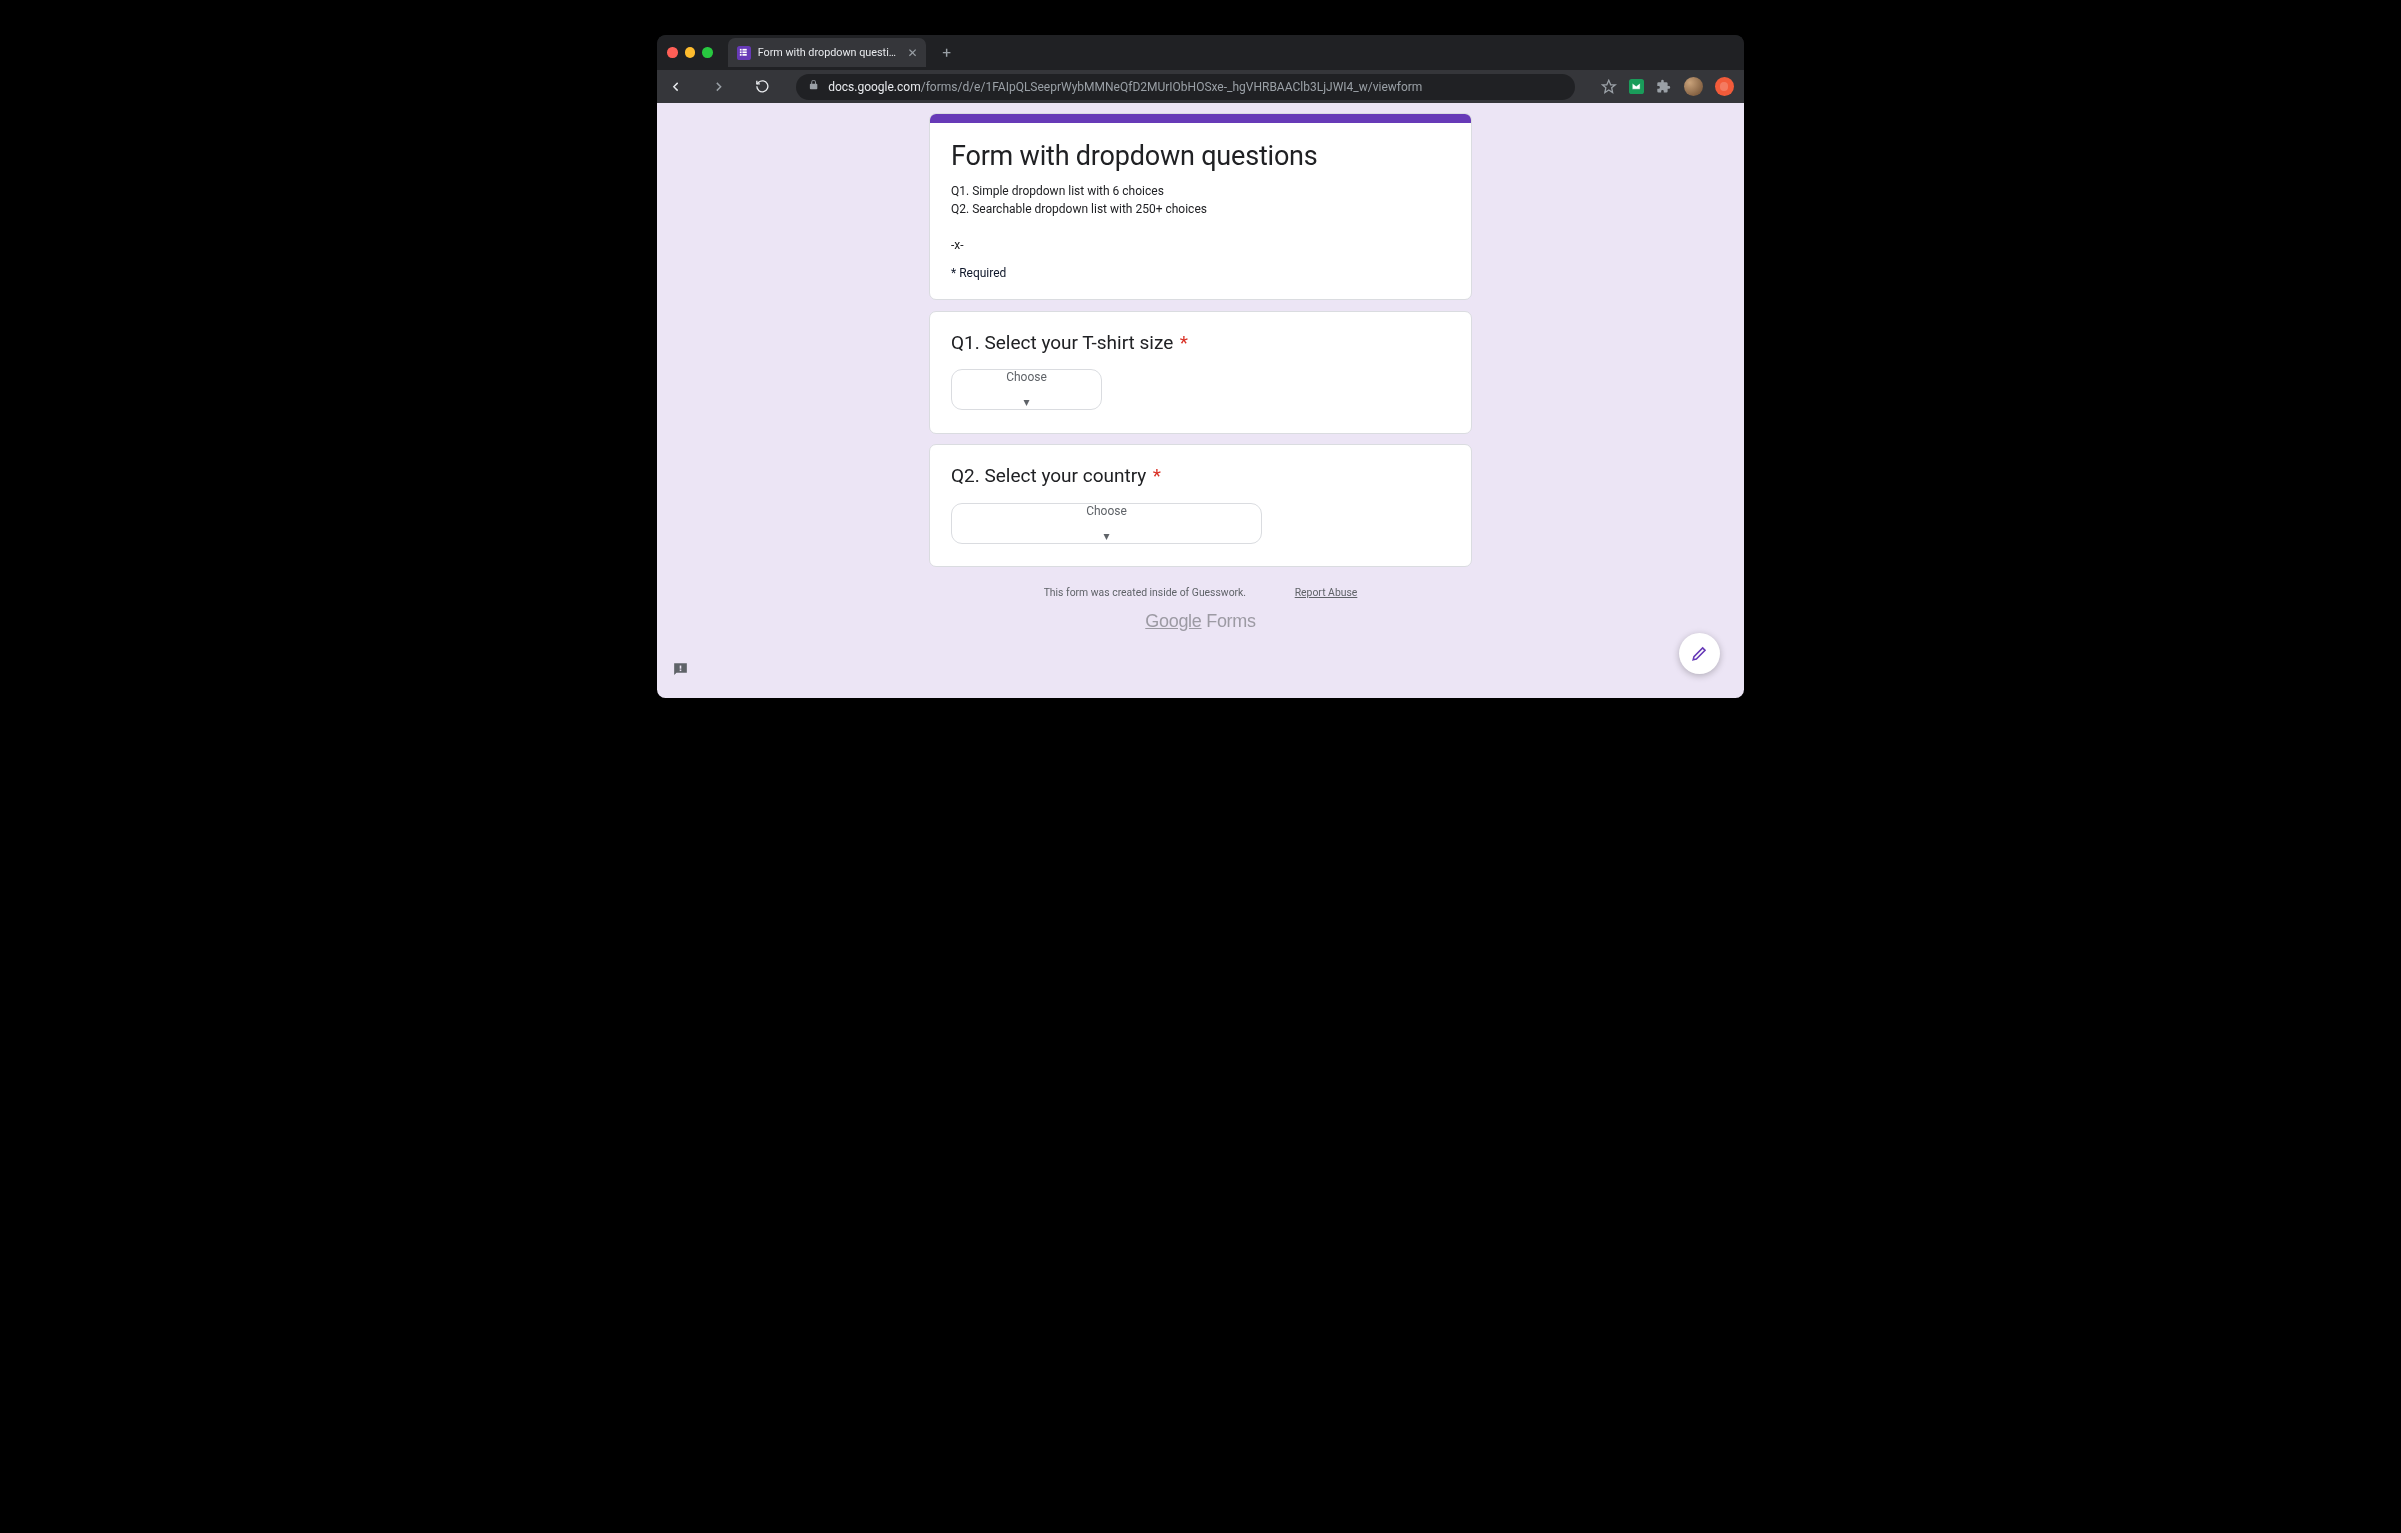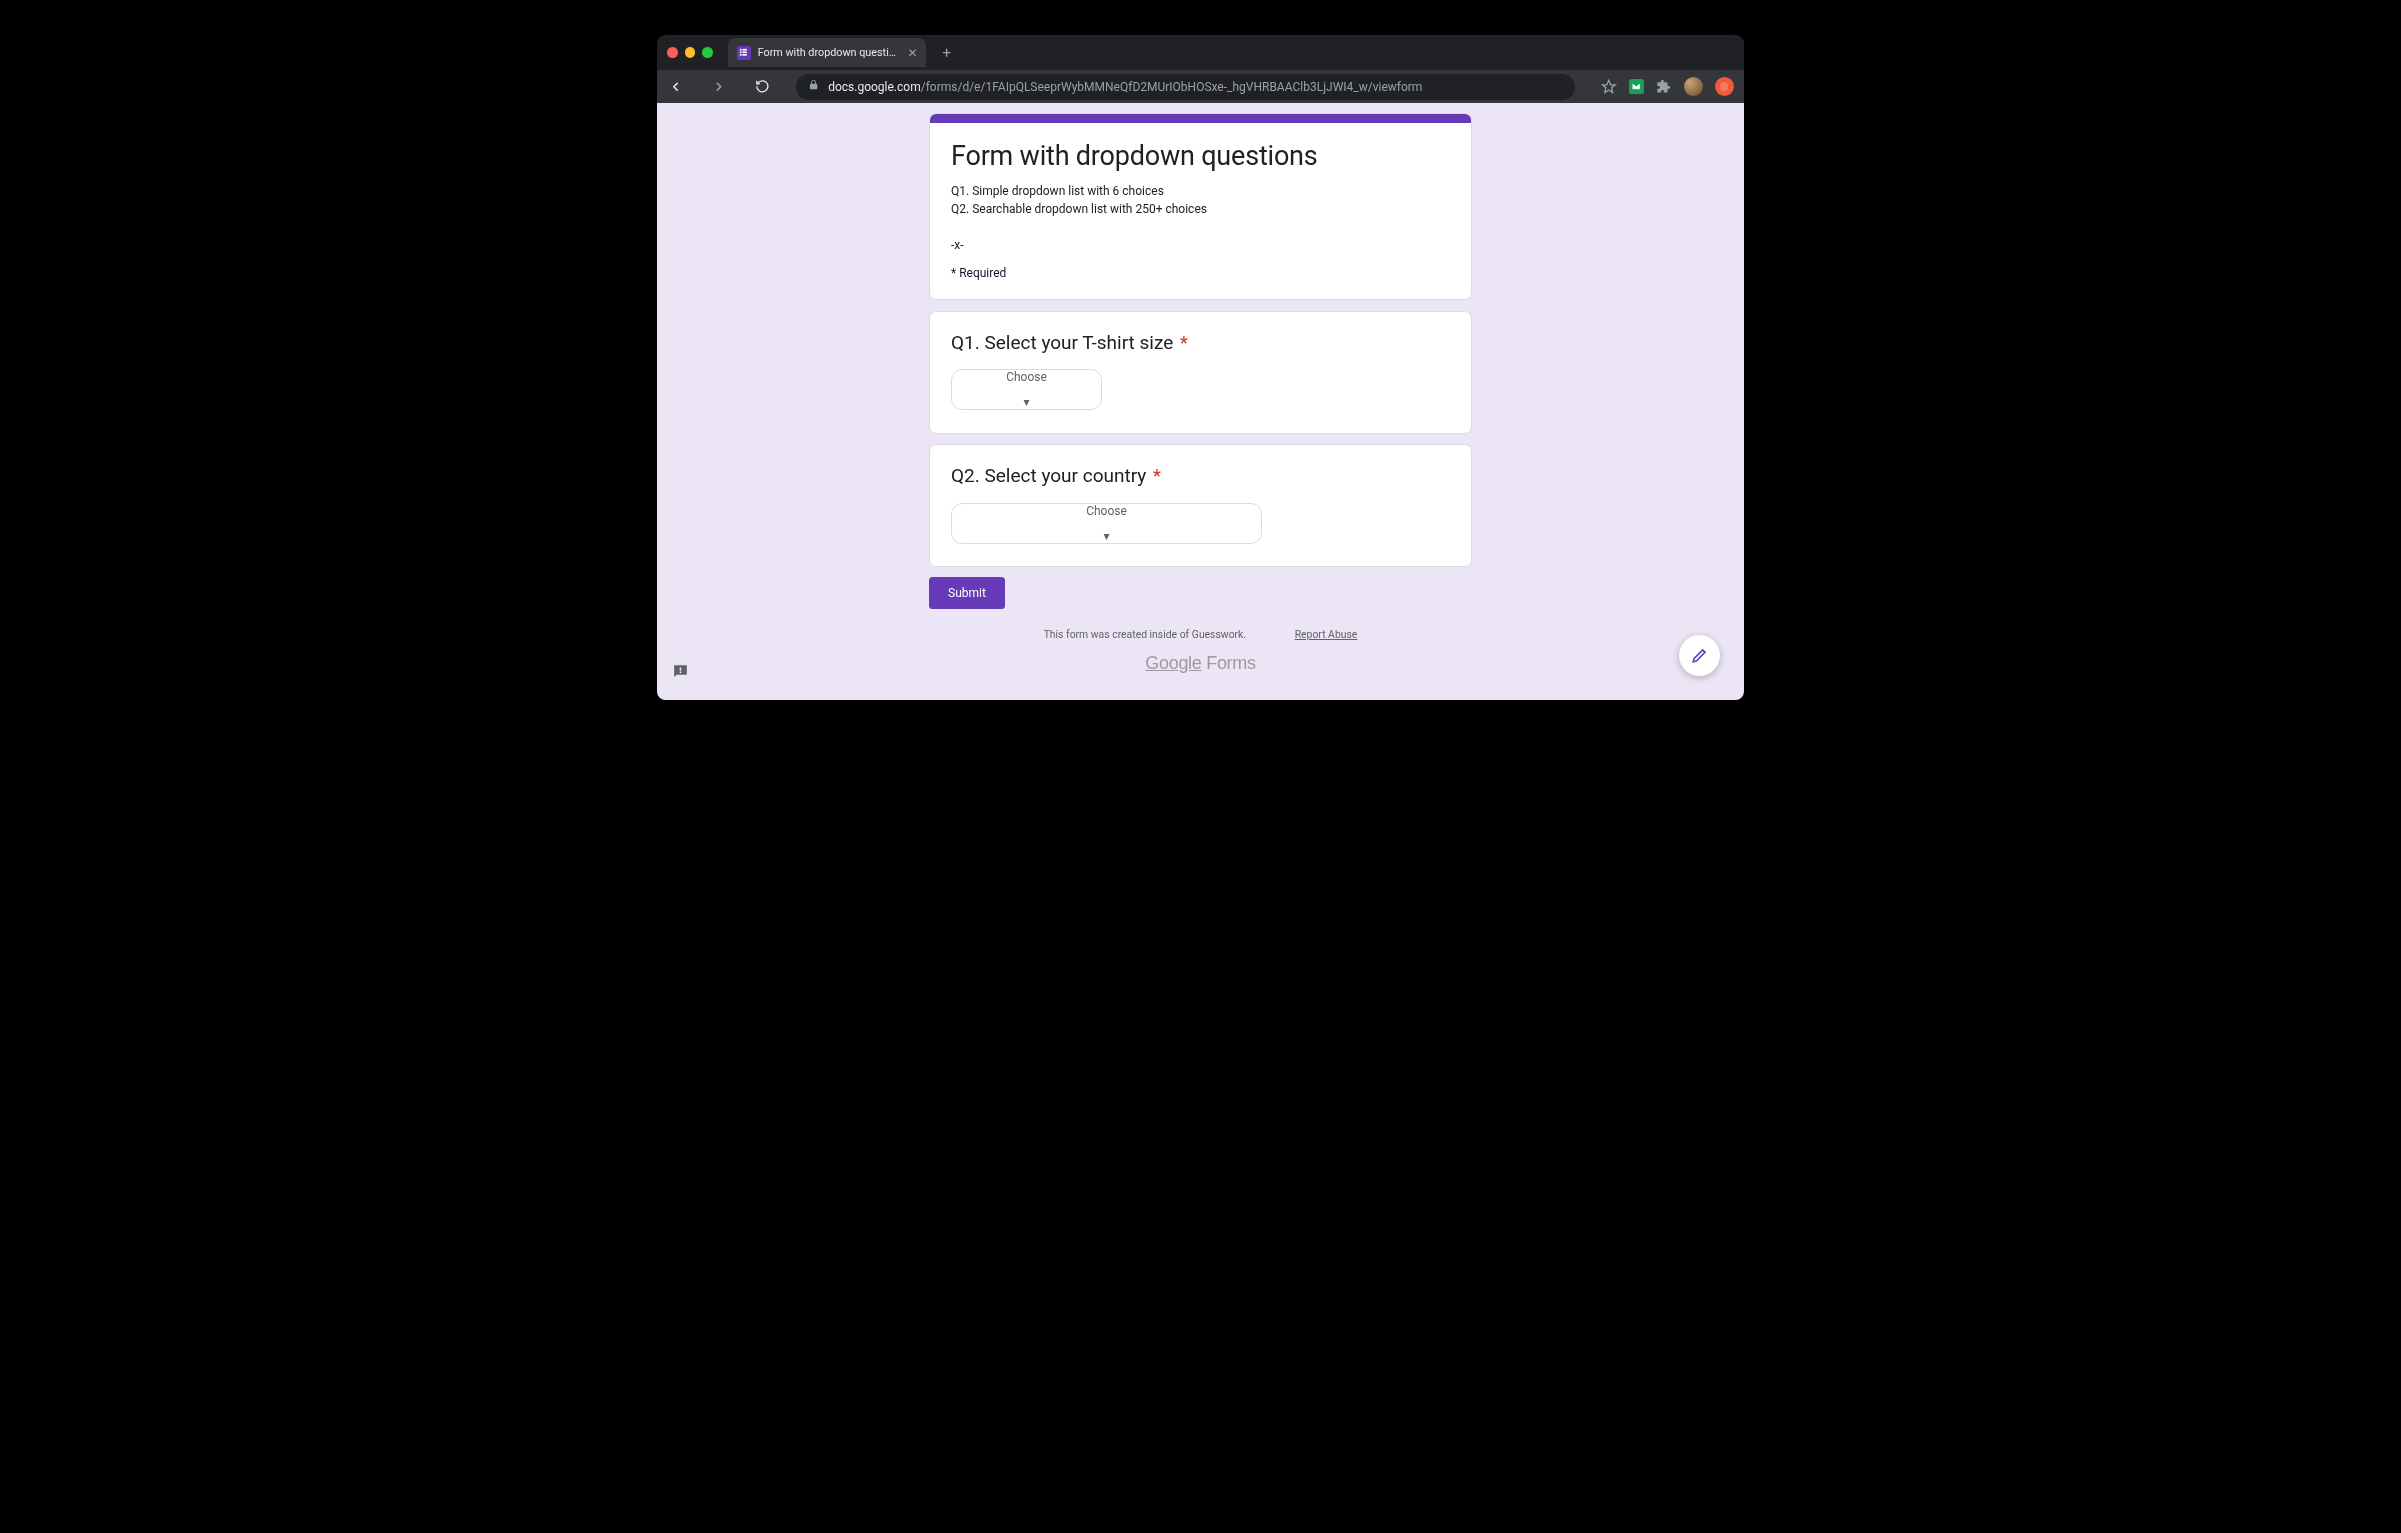--- a/index.html
+++ b/index.html
@@ -311,23 +311,20 @@
           <div class="q-title">
             <span>Q2. Select your country</span><span class="ast"> *</span>
           </div>
           <div class="dropdown wide">
             <span>Choose</span>
             <span class="caret">▾</span>
           </div>
         </div>
       </div>
 
-      <div class="submit-row">
-        <button class="submit-btn">Submit</button>
-      </div>
 
       <div class="footer-note">
         <span>This form was created inside of Guesswork. </span><a>Report Abuse</a>
       </div>
 
       <div class="google-forms">
         <span class="g">Google</span><span class="f"> Forms</span>
       </div>
 
     </div>

